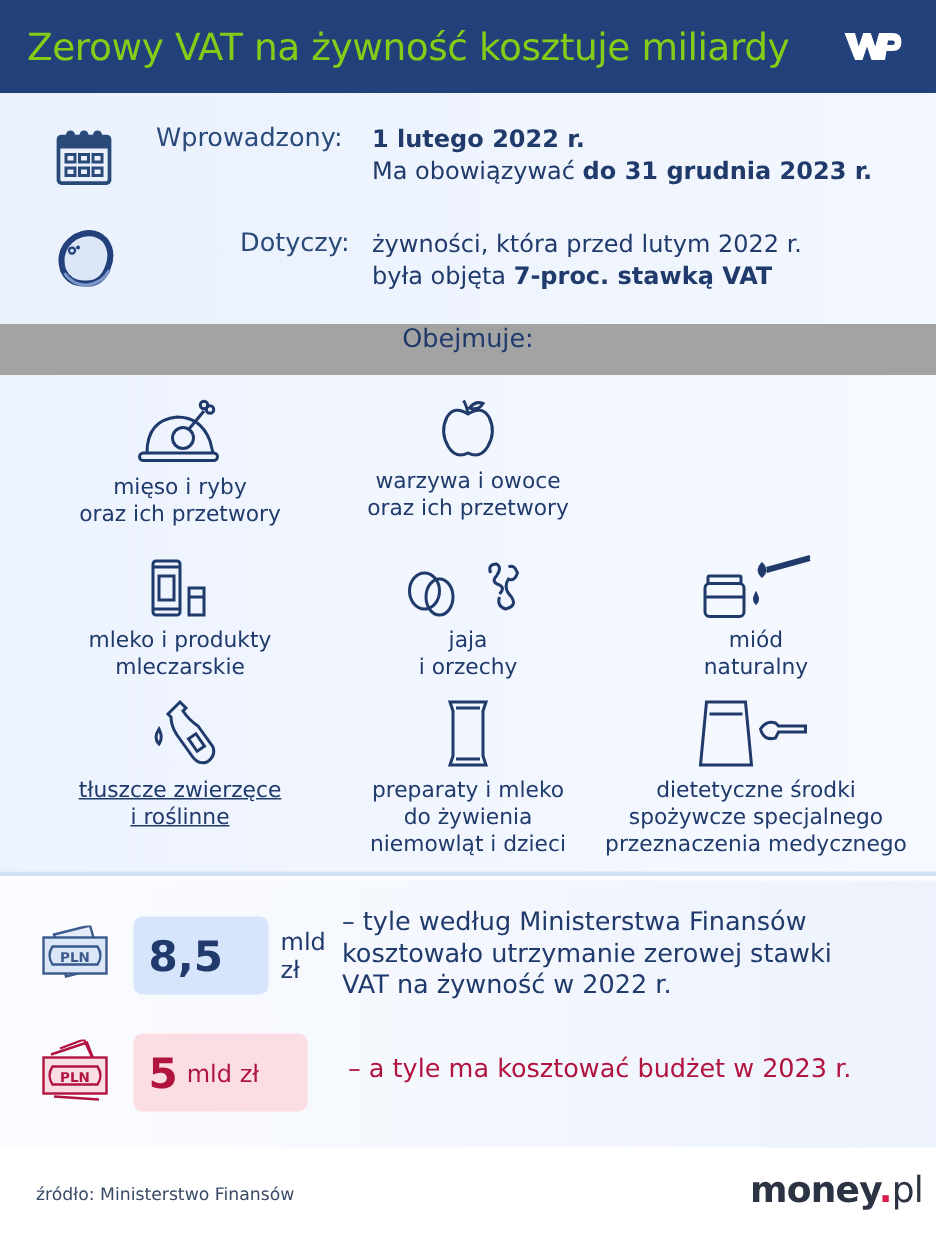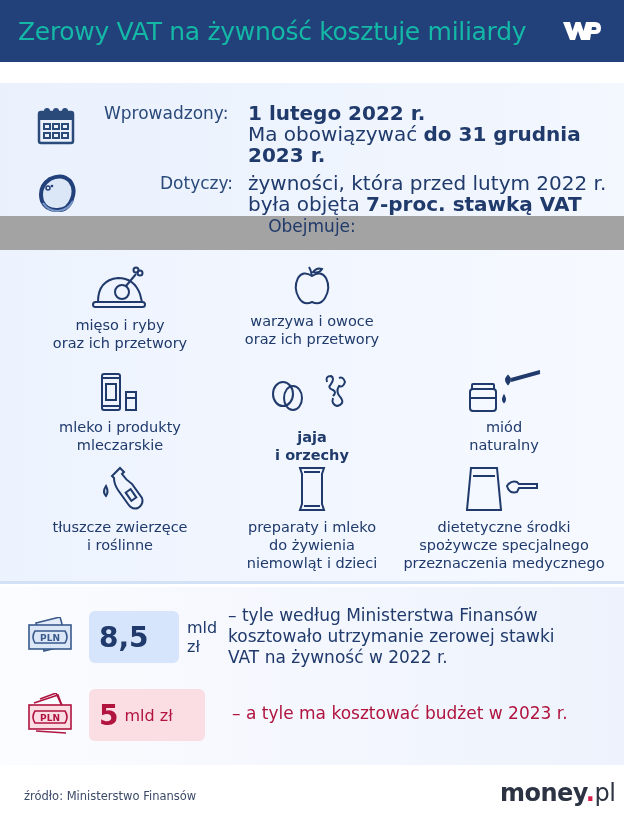--- a/index.html
+++ b/index.html
@@ -1,39 +1,38 @@
 <!DOCTYPE html>
 <html><head>
 <meta charset="utf-8">
 <style>
   * { box-sizing: border-box; margin: 0; padding: 0; }
   html, body { width: 624px; height: 825px; overflow: hidden; background: #ffffff; }
   body { font-family: "DejaVu Sans", sans-serif; color: #1f3a6b; position: relative; }
 
   .header {
     position: absolute; left: 0; top: 0; width: 624px; height: 62px;
-    background: #22407a; color: #14b8a6;
+    background: #22407a; color: #84cc16;
     display: flex; align-items: center; justify-content: space-between;
     padding: 0 22px 0 18px;
     text-align: right;
   }
   .header .title { font-size: 25px; letter-spacing: -0.3px; font-weight: normal; }
   .wp-logo { width: 40px; height: 24px; }
 
   .info {
     position: absolute; left: 0; top: 62px; width: 624px; height: 154px;
     background: linear-gradient(90deg, #eaf1fd 0%, #f3f7fe 100%);
-    margin-top: 21px;
   }
   .info-row { position: absolute; left: 0; width: 624px; }
   .info-row .icon { position: absolute; left: 36px; }
   .info-row .label {
     position: absolute; font-size: 17px; color: #2a4a7a; text-align: right;
   }
-  .info-row .value { position: absolute; left: 248px; font-size: 20px; line-height: 21px; color: #1f3a6b; }
+  .info-row .value { position: absolute; left: 248px; font-size: 16px; line-height: 21px; color: #1f3a6b; }
   .info-row .value b { font-weight: bold; }
 
   .band {
     position: absolute; left: 0; top: 216px; width: 624px; height: 34px;
     background: #a3a3a3; display: flex; align-items: flex-start; justify-content: center;
     font-size: 17px; color: #1f3a6b;
   }
 
   .grid {
     position: absolute; left: 0; top: 250px; width: 624px; height: 334px;
@@ -162,21 +161,21 @@
   </div>
   <div class="cell" style="left:208px; top:120px;">
     <svg class="gicon" width="86" height="42" viewBox="0 0 86 42">
       <g fill="none" stroke="#1f3a6b" stroke-width="2">
         <ellipse cx="14" cy="24" rx="10" ry="12"></ellipse>
         <ellipse cx="24" cy="28" rx="9" ry="12"></ellipse>
         <path d="M58 12 Q56 6 62 6 Q66 8 62 14 Q58 18 64 20 Q68 22 64 26"></path>
         <path d="M70 8 Q74 6 76 12 Q74 18 70 16 Q66 22 72 28 Q76 34 68 36 Q62 34 64 28"></path>
       </g>
     </svg>
-    <span class="glabel" style="margin-top:16px;font-weight:bold;">jaja
+    <span class="glabel" style="margin-top:6px;">jaja
 i orzechy</span>
   </div>
   <div class="cell" style="left:400px; top:120px;">
     <svg class="gicon" width="80" height="44" viewBox="0 0 80 44">
       <g fill="none" stroke="#1f3a6b" stroke-width="2">
         <rect x="8" y="14" width="22" height="5" rx="1"></rect>
         <rect x="6" y="19" width="26" height="22" rx="3"></rect>
         <path d="M6 28 L32 28"></path>
         <path d="M44 6 Q48 10 44 14 Q40 10 44 6 Z" fill="#1f3a6b"></path>
         <path d="M47 9 L76 1 M47 11 L76 3"></path>
@@ -188,21 +187,21 @@
   </div>
 
   <div class="cell" style="left:16px; top:214px;">
     <svg class="gicon" width="56" height="50" viewBox="0 0 56 50">
       <g fill="none" stroke="#1f3a6b" stroke-width="2">
         <path d="M24 8 L28 4 L32 8 L30 10 Q34 16 40 20 L50 34 Q52 40 46 44 Q40 46 36 40 L26 26 Q22 20 22 14 L20 12 Z"></path>
         <rect x="36" y="26" width="6" height="10" transform="rotate(-35 39 31)"></rect>
         <path d="M14 22 Q17 28 14 32 Q10 28 14 22 Z"></path>
       </g>
     </svg>
-    <span class="glabel" style="margin-top:4px;">tłuszcze zwierzęce
+    <span class="glabel" style="margin-top:4px;text-decoration:underline;">tłuszcze zwierzęce
 i roślinne</span>
   </div>
   <div class="cell" style="left:400px; top:214px;">
     <svg class="gicon" width="86" height="50" viewBox="0 0 86 50">
       <g fill="none" stroke="#1f3a6b" stroke-width="2">
         <path d="M10 4 L36 4 L40 46 L6 46 Z"></path>
         <path d="M12 12 L34 12"></path>
         <path d="M46 22 Q50 16 56 18 L58 20 L76 20 L76 24 L58 24 L56 28 Q48 30 46 22 Z"></path>
       </g>
     </svg>

